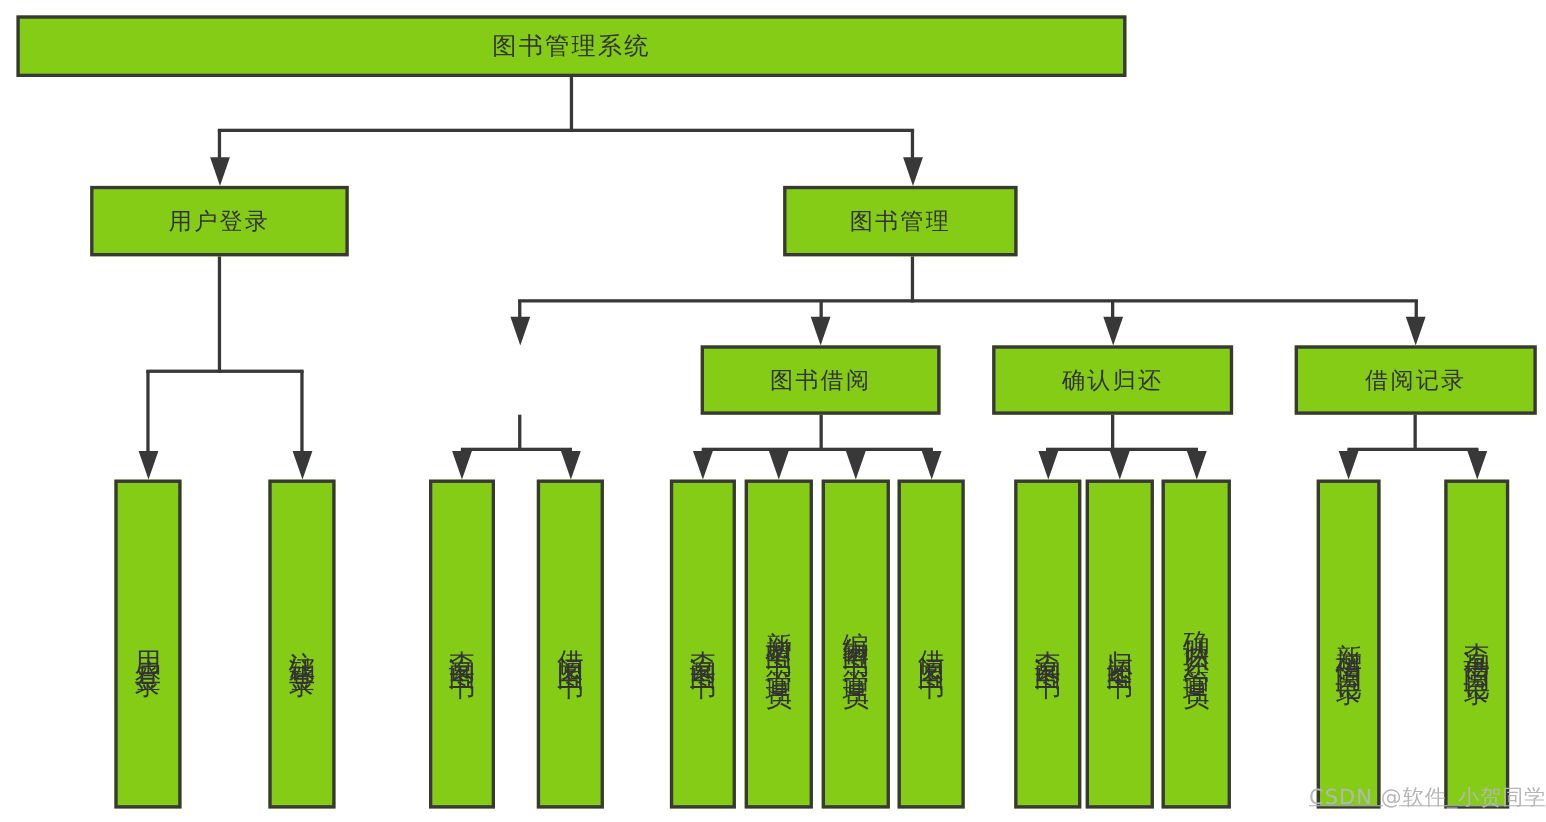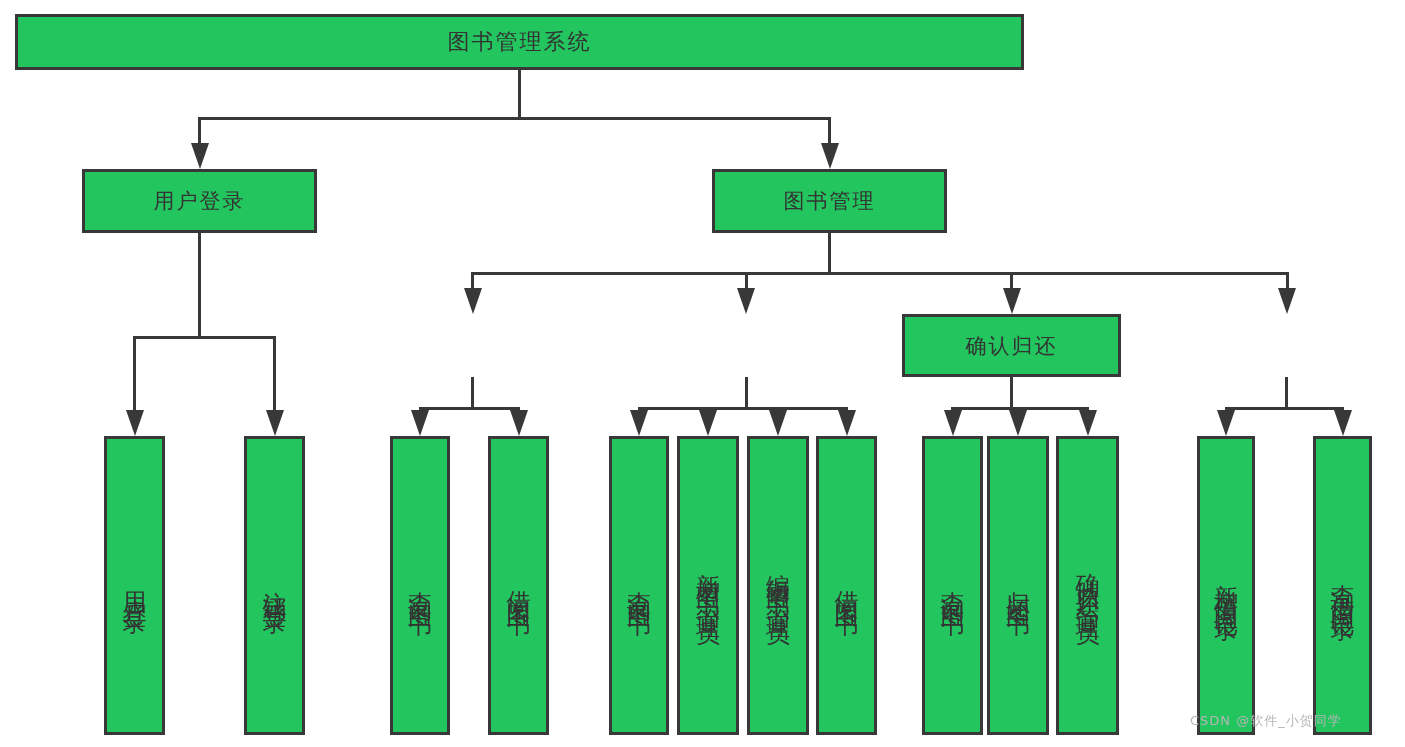--- a/index.html
+++ b/index.html
@@ -7,21 +7,21 @@
     position:relative;
     width:1405px;height:747px;
     background:var(--bg,#fff);
     font-family:"DejaVu Sans","Liberation Sans",sans-serif;
     overflow:hidden;
   }
   .node{
     position:absolute;
     box-sizing:border-box;
     border:3px solid var(--line,#383838);
-    background:#22c55e;
+    background:#84cc16;
     display:flex;align-items:center;justify-content:center;
     color:var(--text,#333);
   }
   .node .lbl{
     font-size:21px;
     white-space:nowrap;
     letter-spacing:2px;
   }
   .node.v .lbl{
     writing-mode:vertical-rl;
@@ -38,24 +38,25 @@
   }
   .arrow{
     position:absolute;
     width:0;height:0;
     border-left:9px solid transparent;
     border-right:9px solid transparent;
     border-top:26px solid var(--line,#383838);
   }
   .watermark{
     position:absolute;
-    font-size:13px;
+    font-size:19px;
     color:var(--wm,#b6b6b6);
     white-space:nowrap;
     letter-spacing:1px;
+    text-decoration:underline;
   }
 </style>
 </head>
 <body>
 
 <div class="canvas" id="canvas">
     <div class="ln" style="left: 518px; top: 70px; width: 3px; height: 49.5px;"></div>
     <div class="ln" style="left: 198px; top: 116.5px; width: 633px; height: 3px;"></div>
     <div class="ln" style="left: 198px; top: 118px; width: 3px; height: 41px;"></div>
     <div class="arrow" style="left: 190.5px; top: 143px;"></div>
@@ -106,25 +107,31 @@
     <div class="ln" style="left: 1224.5px; top: 408px; width: 3px; height: 18px;"></div>
     <div class="arrow" style="left: 1217px; top: 410px;"></div>
     <div class="ln" style="left: 1341px; top: 408px; width: 3px; height: 18px;"></div>
     <div class="arrow" style="left: 1333.5px; top: 410px;"></div>
     <div class="node title" style="left: 15px; top: 14px; width: 1009px; height: 56px;">
       <span class="lbl">图书管理系统</span>
     </div>
     <div class="node" style="left: 82px; top: 169px; width: 235px; height: 64px;">
       <span class="lbl">用户登录</span>
     </div>
-    <div class="node" style="left: 712px; top: 169px; width: 235px; height: 64px;">
+    <div class="node" style="left: 712px; top: 169px; width: 213px; height: 64px;">
       <span class="lbl">图书管理</span>
+    </div>
+    <div class="node" style="left: 637px; top: 314px; width: 218px; height: 63px;">
+      <span class="lbl">图书借阅</span>
     </div>
     <div class="node" style="left: 902px; top: 314px; width: 219px; height: 63px;">
       <span class="lbl">确认归还</span>
+    </div>
+    <div class="node" style="left: 1177px; top: 314px; width: 220px; height: 63px;">
+      <span class="lbl">借阅记录</span>
     </div>
     <div class="node v" style="left: 104px; top: 436px; width: 61px; height: 299px;">
       <span class="lbl">用户登录</span>
     </div>
     <div class="node v" style="left: 244px; top: 436px; width: 61px; height: 299px;">
       <span class="lbl">注销登录</span>
     </div>
     <div class="node v" style="left: 390px; top: 436px; width: 60px; height: 299px;">
       <span class="lbl">查询图书</span>
     </div>

